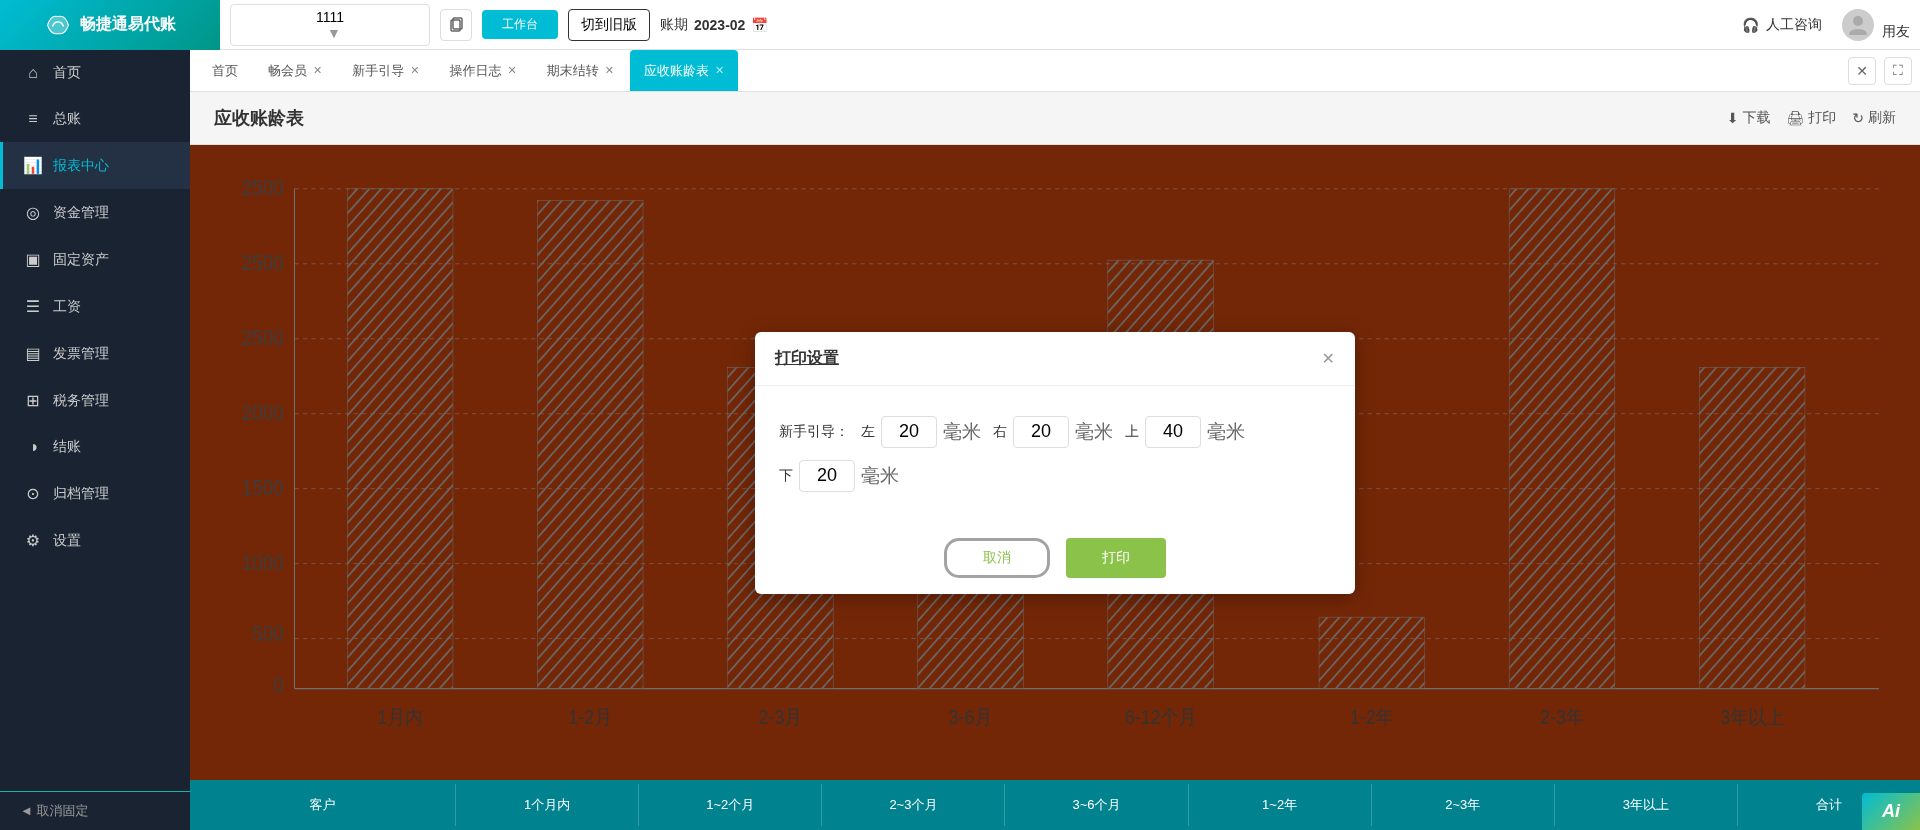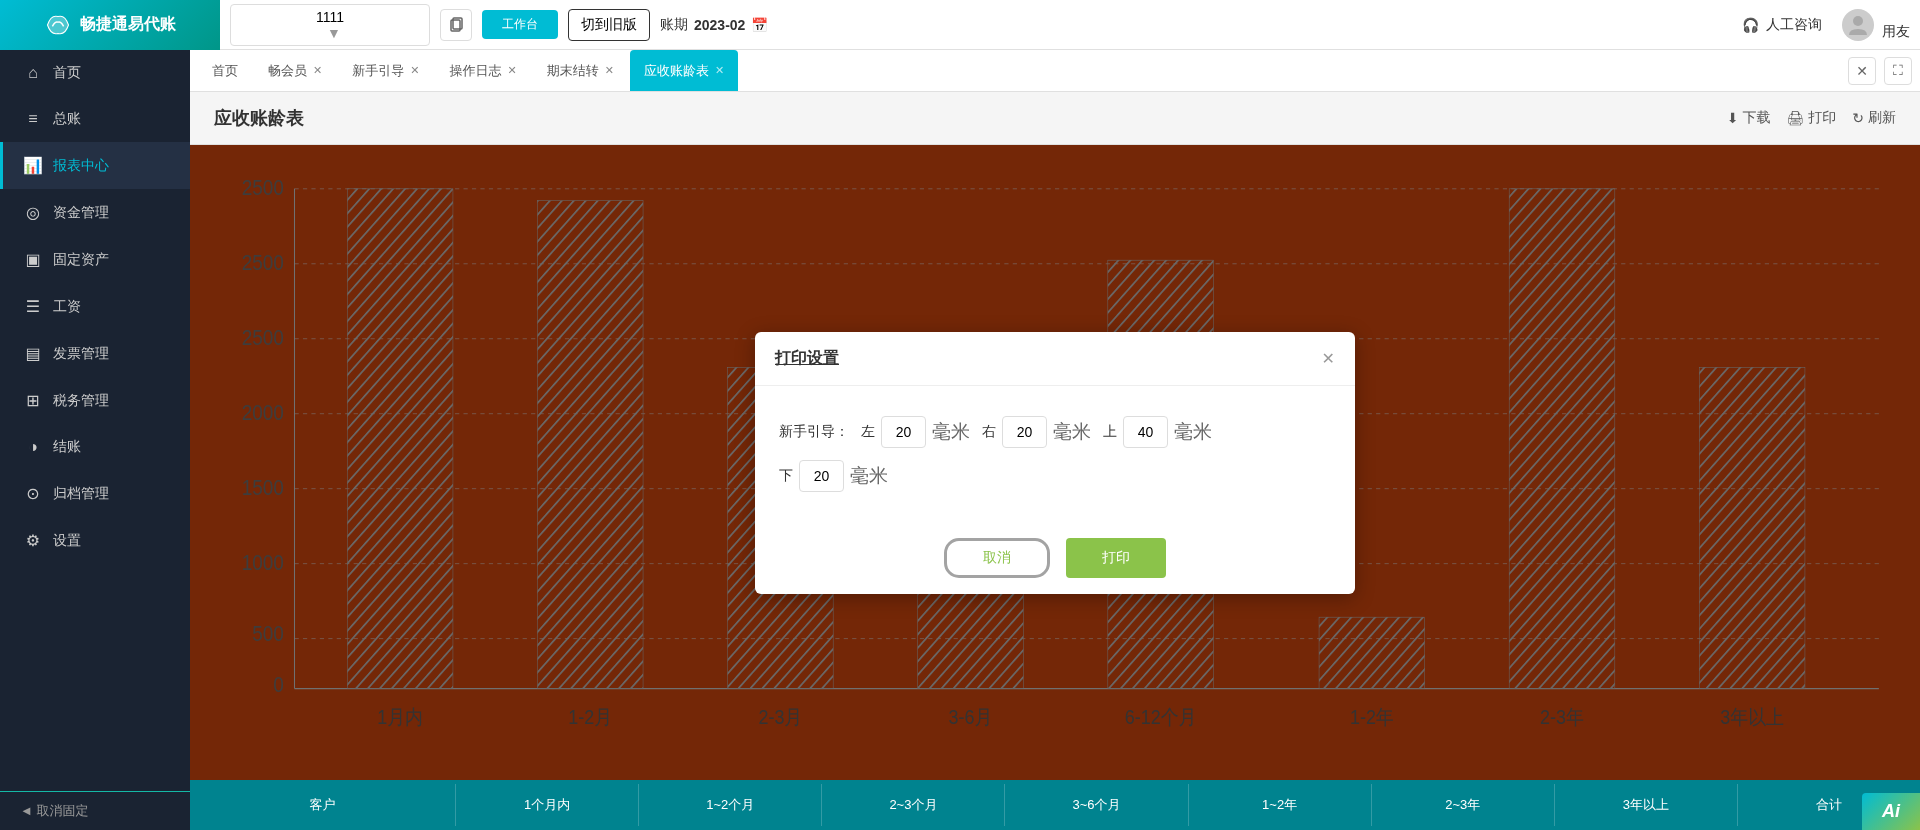--- a/index.html
+++ b/index.html
@@ -313,26 +313,26 @@
       gap: 12px;
       flex-wrap: wrap;
     }
     .margin-label { color: #333; font-size: 14px; }
     .margin-group {
       display: flex;
       align-items: center;
       gap: 6px;
     }
     .margin-input {
-      width: 45px;
+      width: 56px;
       height: 32px;
       border: 1px solid #ddd;
       border-radius: 4px;
       text-align: center;
-      font-size: 14px;
+      font-size: 18px;
       padding: 0 6px;
     }
     .margin-unit { color: #666; font-size: 19px; text-align: center; }
     .modal-footer {
       padding: 16px 24px;
       display: flex;
       justify-content: center;
       gap: 16px;
     }
     .btn-cancel {

